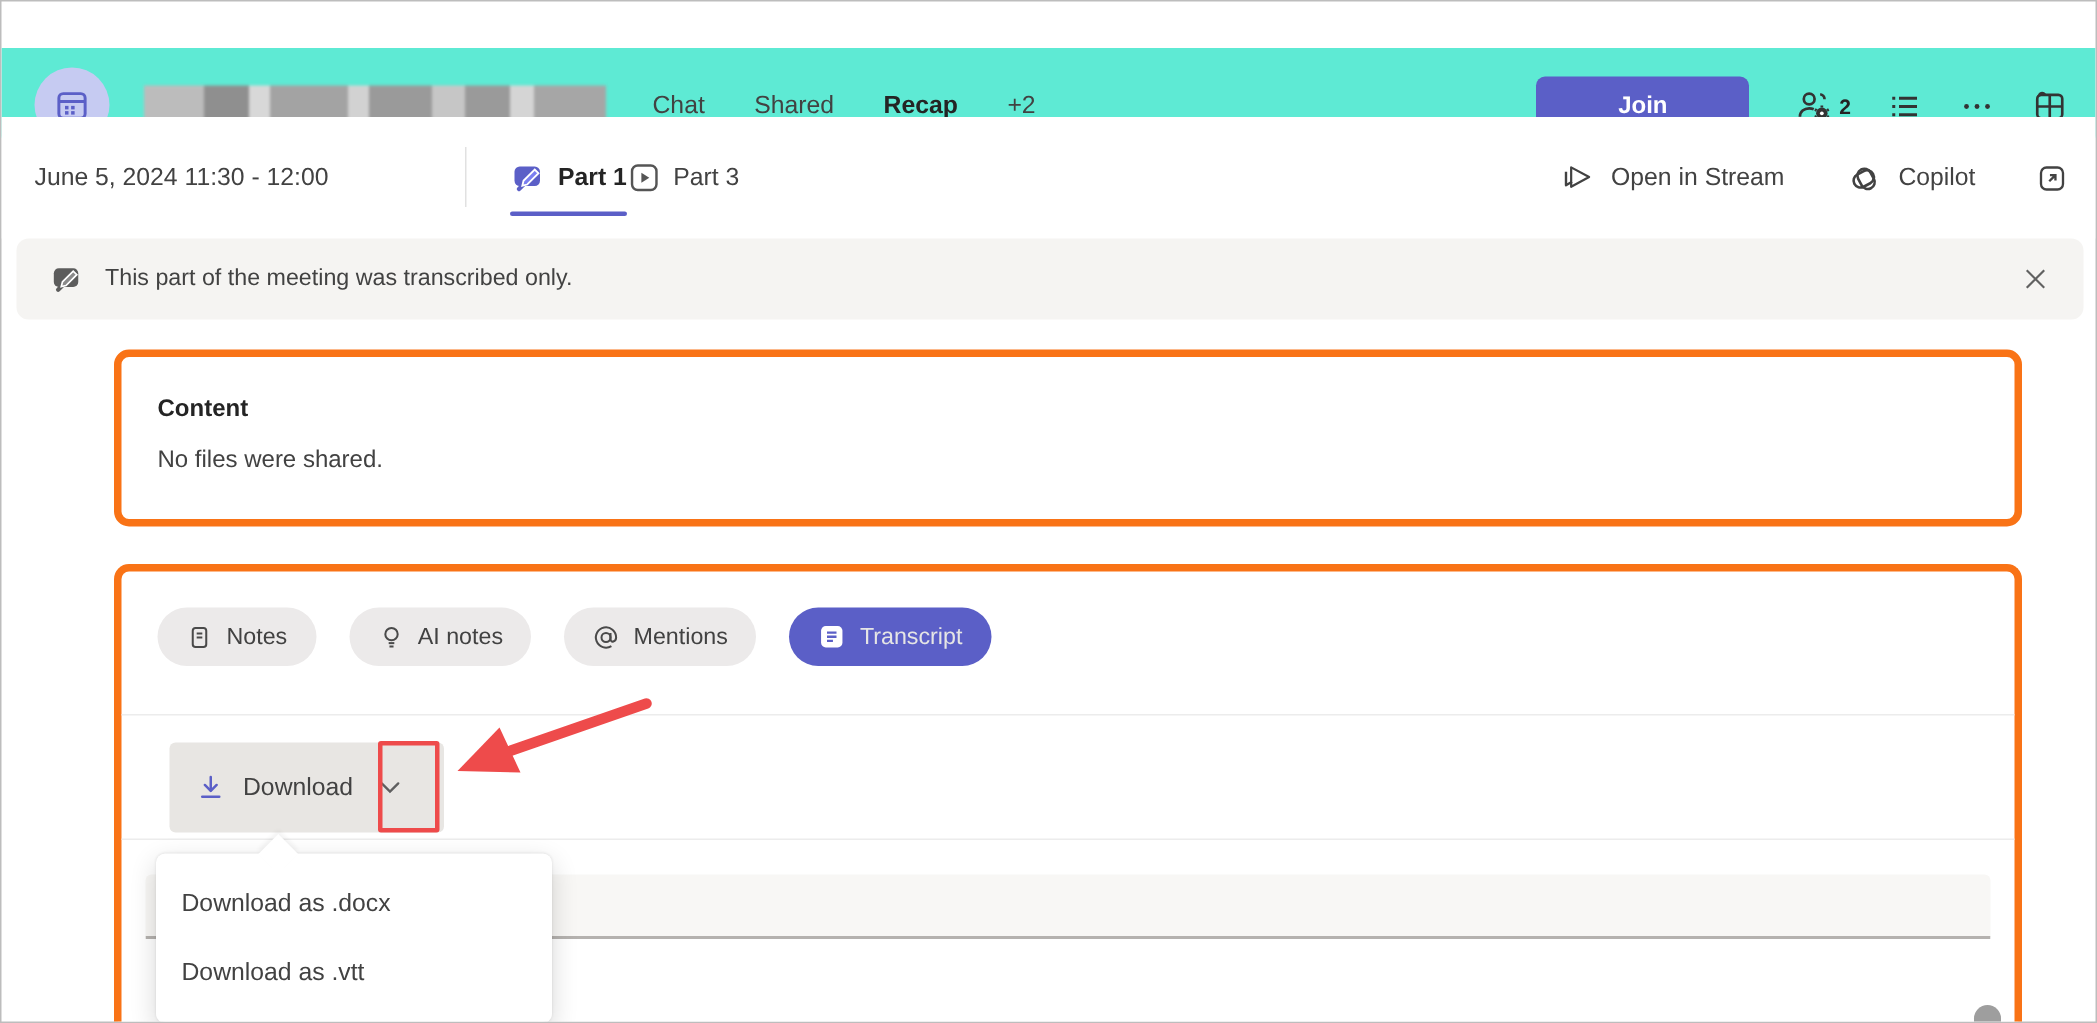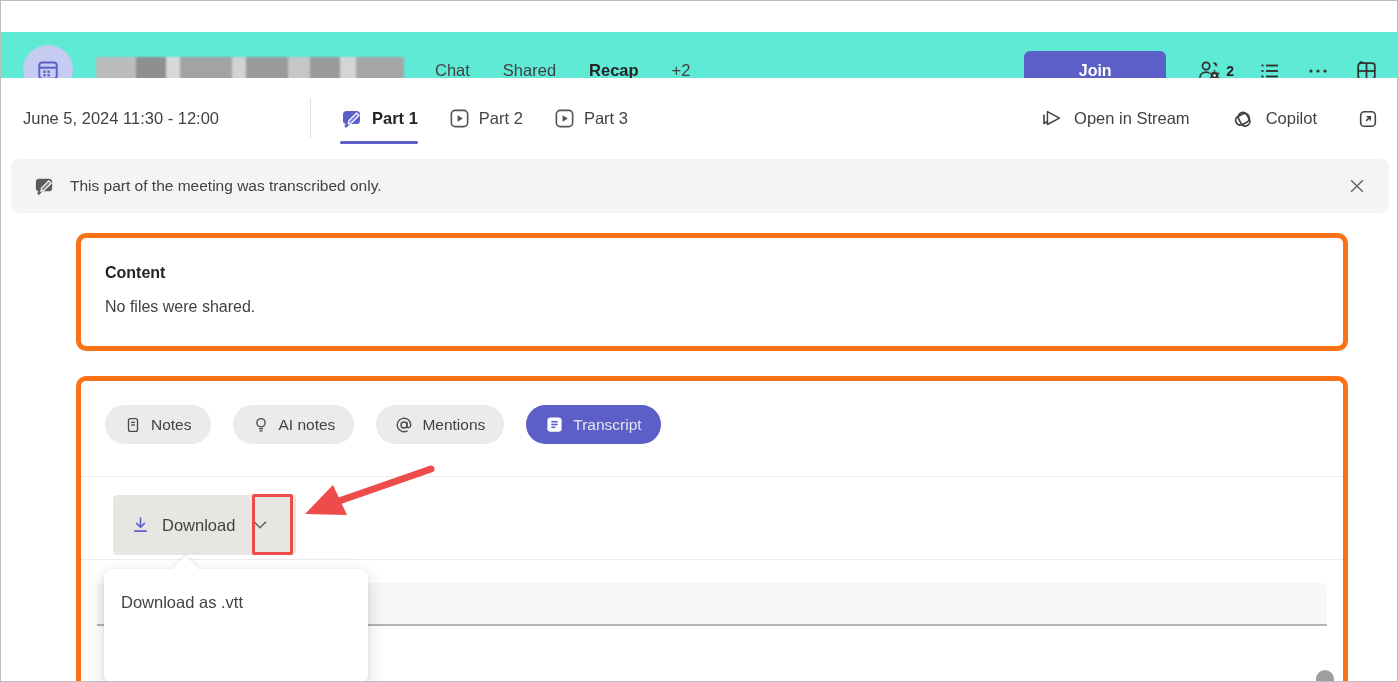--- a/index.html
+++ b/index.html
@@ -25,21 +25,21 @@
   .join-btn{ width:142px; height:40px; background:#5b5fc7; color:#fff; border:none; border-radius:6px;
            font-size:16px; font-weight:bold; font-family:inherit; cursor:pointer; margin-right:6px; }
   .icon-btn{ display:flex; align-items:center; gap:3px; cursor:pointer; color:#333; }
   .count{ font-size:14px; font-weight:bold; color:#242424; }
 
   
   .subbar{ position:absolute; left:0; top:77px; width:100%; height:81px; background:#fff; }
   .datetime{ position:absolute; left:22px; top:0; height:81px; display:flex; align-items:center;
            font-size:16.5px; color:#424242; }
   .vdiv{ position:absolute; left:309px; top:20px; width:1px; height:40px; background:#e1e1e1; }
-  .parts{ position:absolute; left:339px; top:0; height:81px; display:flex; gap:30px; align-items:flex-end; }
+  .parts{ position:absolute; left:339px; top:0; height:81px; display:flex; align-items:flex-end; }
   .part{ position:relative; height:81px; display:flex; align-items:center; gap:8px; font-size:16.5px; cursor:pointer; color:#424242; }
   .part.active{ color:#242424; font-weight:bold; }
   .part.active::after{ content:""; position:absolute; left:0; right:0; bottom:15px; height:3px;
            border-radius:2px; background:#5b5fc7; }
   .sub-right{ position:absolute; right:18px; top:0; height:81px; display:flex; align-items:center; gap:40px; }
   .sub-link{ display:flex; align-items:center; gap:10px; font-size:16.5px; color:#424242; cursor:pointer; }
 
   
   .banner{ position:absolute; left:10px; right:8px; top:158px; height:54px; background:#f5f4f2;
            border-radius:8px; display:flex; align-items:center; padding:0 22px; }
@@ -191,29 +191,20 @@
     <div class="parts">
       <div class="part active">
         <span>
           <svg width="24" height="24" viewBox="0 0 24 24">
             <rect x="3" y="4" width="17" height="13" rx="3.5" fill="#5b5fc7"></rect>
             <path d="M6 19l3-3" stroke="#5b5fc7" stroke-width="3" stroke-linecap="round"></path>
             <path d="M9 13.5L16.5 6l2.5 2.5-7.5 7.5-3.3.8z" fill="#7b7ff0" stroke="#fff" stroke-width="1.2"></path>
           </svg>
         </span>
         <span>Part 1</span>
-      </div>
-      <div class="part">
-        <span>
-          <svg width="23" height="23" viewBox="0 0 24 24" fill="none" stroke="#555" stroke-width="1.7">
-            <rect x="3.5" y="3.5" width="17" height="17" rx="4"></rect>
-            <path d="M10 8.5v7l5.5-3.5z" fill="#555" stroke="none"></path>
-          </svg>
-        </span>
-        <span>Part 2</span>
       </div>
       <div class="part">
         <span>
           <svg width="23" height="23" viewBox="0 0 24 24" fill="none" stroke="#555" stroke-width="1.7">
             <rect x="3.5" y="3.5" width="17" height="17" rx="4"></rect>
             <path d="M10 8.5v7l5.5-3.5z" fill="#555" stroke="none"></path>
           </svg>
         </span>
         <span>Part 3</span>
       </div>
@@ -335,20 +326,21 @@
 
     <div class="hdiv" style="top:178px"></div>
 
     <div class="searchbar"></div>
 
     <div class="scroll-thumb"></div>
   </div>
 
   <div class="menu">
     <div class="menu-caret"></div>
+    <div class="menu-item">Download as .docx</div>
     <div class="menu-item">Download as .vtt</div>
   </div>
 
   <div class="annotation-arrow">
     <svg width="160" height="70" viewBox="0 0 160 70">
       <line x1="58" y1="42" x2="150" y2="10" stroke="#ee4b4b" stroke-width="7" stroke-linecap="round"></line>
       <polygon points="24,55 66,56 52,26" fill="#ee4b4b"></polygon>
     </svg>
   </div>
 

